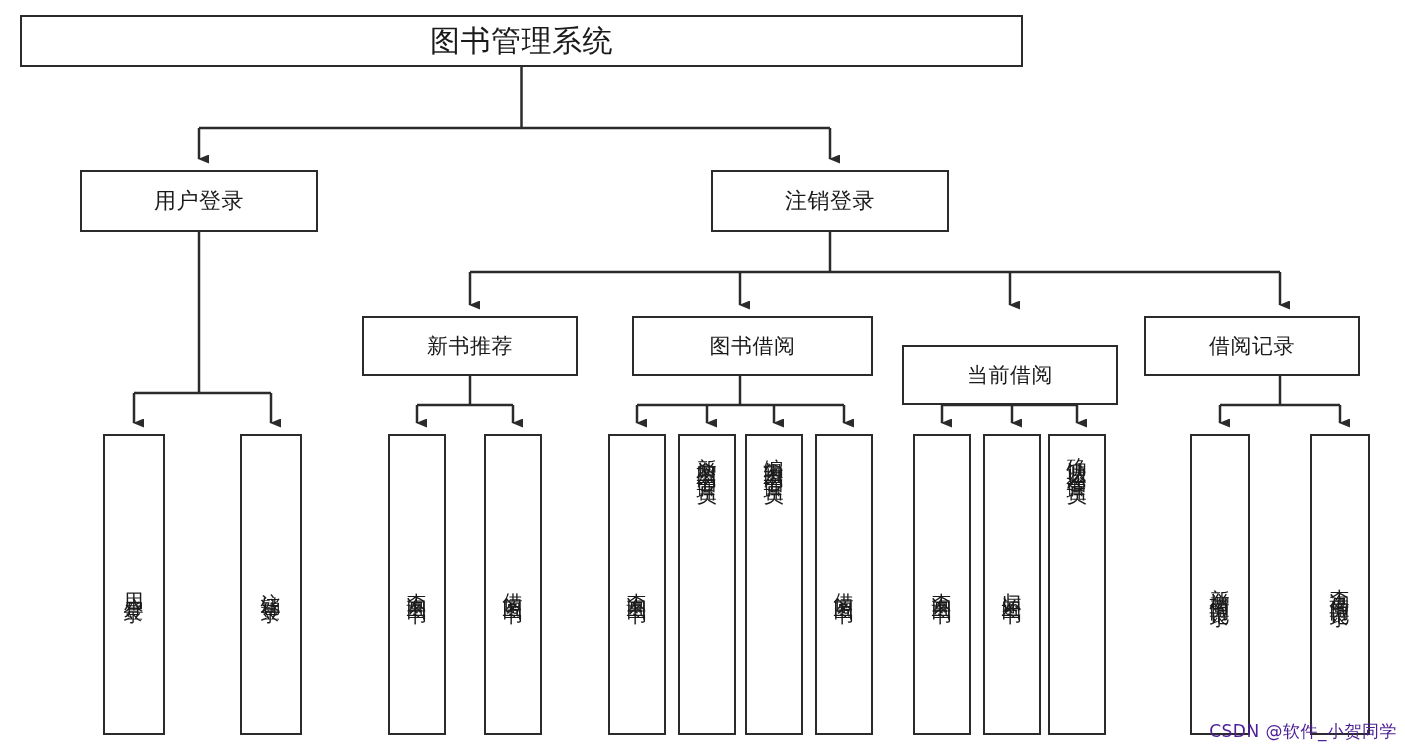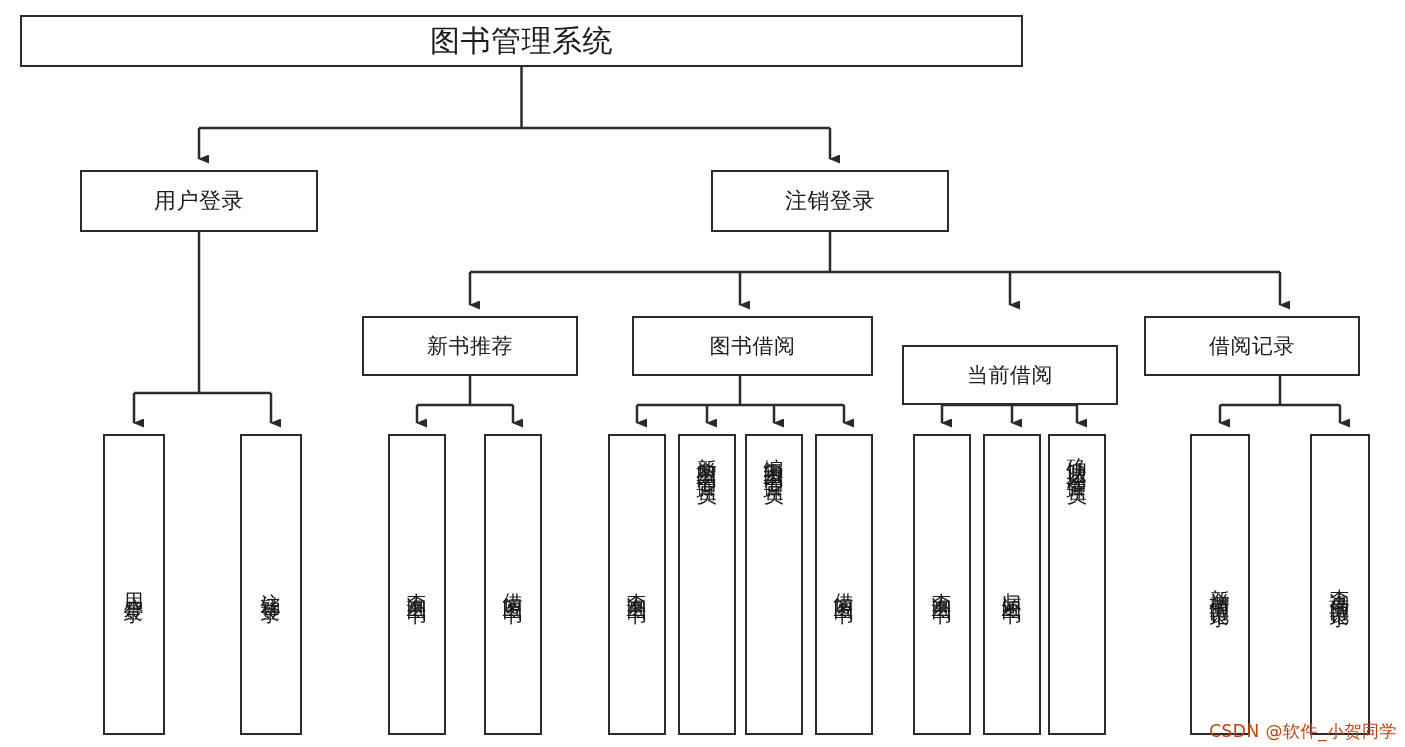--- a/index.html
+++ b/index.html
@@ -60,21 +60,21 @@
   }
   .leaf.align-mid {
     align-items: center;
     padding-top: 0;
   }
   .watermark {
     position: absolute;
     right: 8px;
     bottom: 4px;
     font-size: 17px;
-    color: #c2410c;
+    color: #4c1d95;
     white-space: nowrap;
     letter-spacing: 0.5px;
   }
 </style>
 </head>
 <body>
 
 <div id="diagram-root">
 
   <svg id="edges" viewBox="0 0 1405 747" xmlns="http://www.w3.org/2000/svg">

